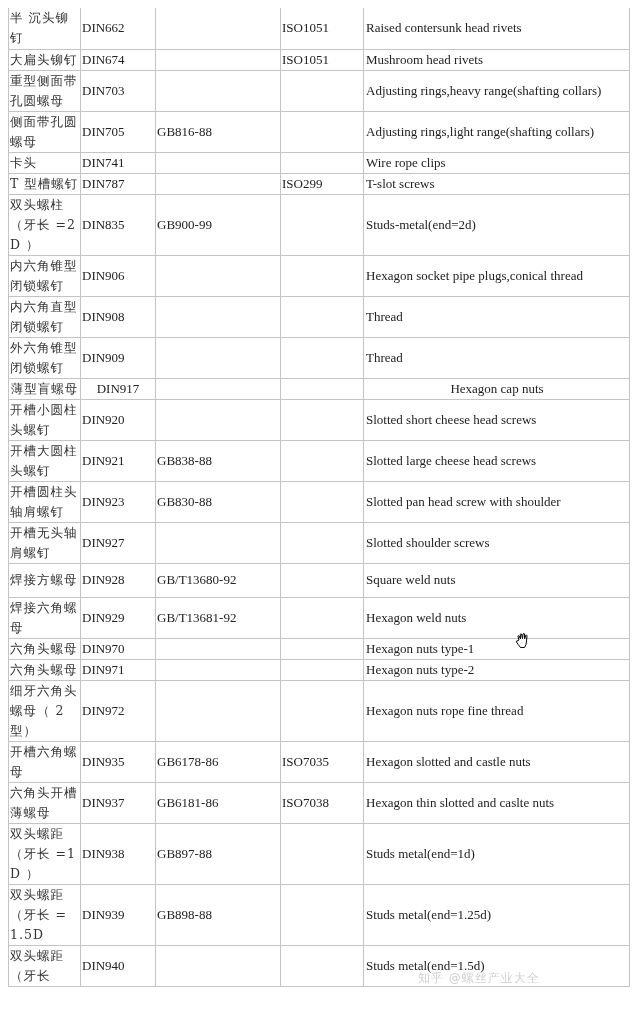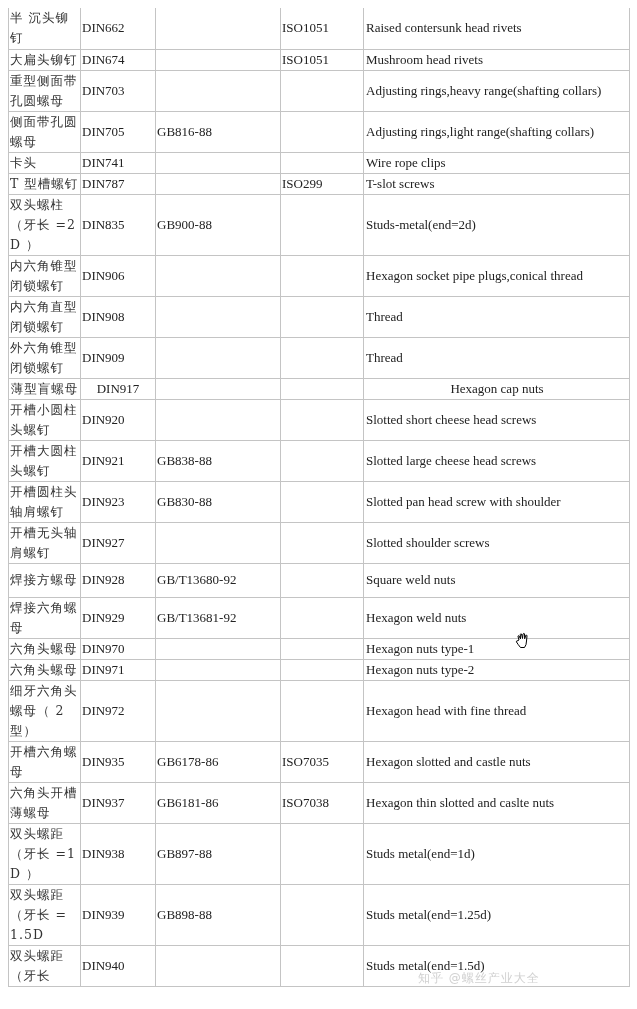--- a/index.html
+++ b/index.html
@@ -79,21 +79,21 @@
       <tr style="height: 21px; padding-left: 7px;">
         <td class="c1">T 型槽螺钉</td>
         <td class="c2">DIN787</td>
         <td class="c3"></td>
         <td class="c4">ISO299</td>
         <td class="c5">T-slot screws</td>
       </tr>
       <tr style="height: 60px;">
         <td class="c1">双头螺柱（牙长 =2D ）</td>
         <td class="c2">DIN835</td>
-        <td class="c3">GB900-88</td>
+        <td class="c3">GB900-99</td>
         <td class="c4"></td>
         <td class="c5">Studs-metal(end=2d)</td>
       </tr>
       <tr style="height: 40px;">
         <td class="c1">内六角锥型闭锁螺钉</td>
         <td class="c2">DIN906</td>
         <td class="c3"></td>
         <td class="c4"></td>
         <td class="c5">Hexagon socket pipe plugs,conical thread</td>
       </tr>
@@ -172,21 +172,21 @@
         <td class="c2">DIN971</td>
         <td class="c3"></td>
         <td class="c4"></td>
         <td class="c5">Hexagon nuts type-2</td>
       </tr>
       <tr style="height: 60px;">
         <td class="c1">细牙六角头螺母（ 2 型）</td>
         <td class="c2">DIN972</td>
         <td class="c3"></td>
         <td class="c4"></td>
-        <td class="c5">Hexagon head with fine thread</td>
+        <td class="c5">Hexagon nuts rope fine thread</td>
       </tr>
       <tr style="height: 40px;">
         <td class="c1">开槽六角螺母</td>
         <td class="c2">DIN935</td>
         <td class="c3">GB6178-86</td>
         <td class="c4">ISO7035</td>
         <td class="c5">Hexagon slotted and castle nuts</td>
       </tr>
       <tr style="height: 40px;">
         <td class="c1">六角头开槽薄螺母</td>

